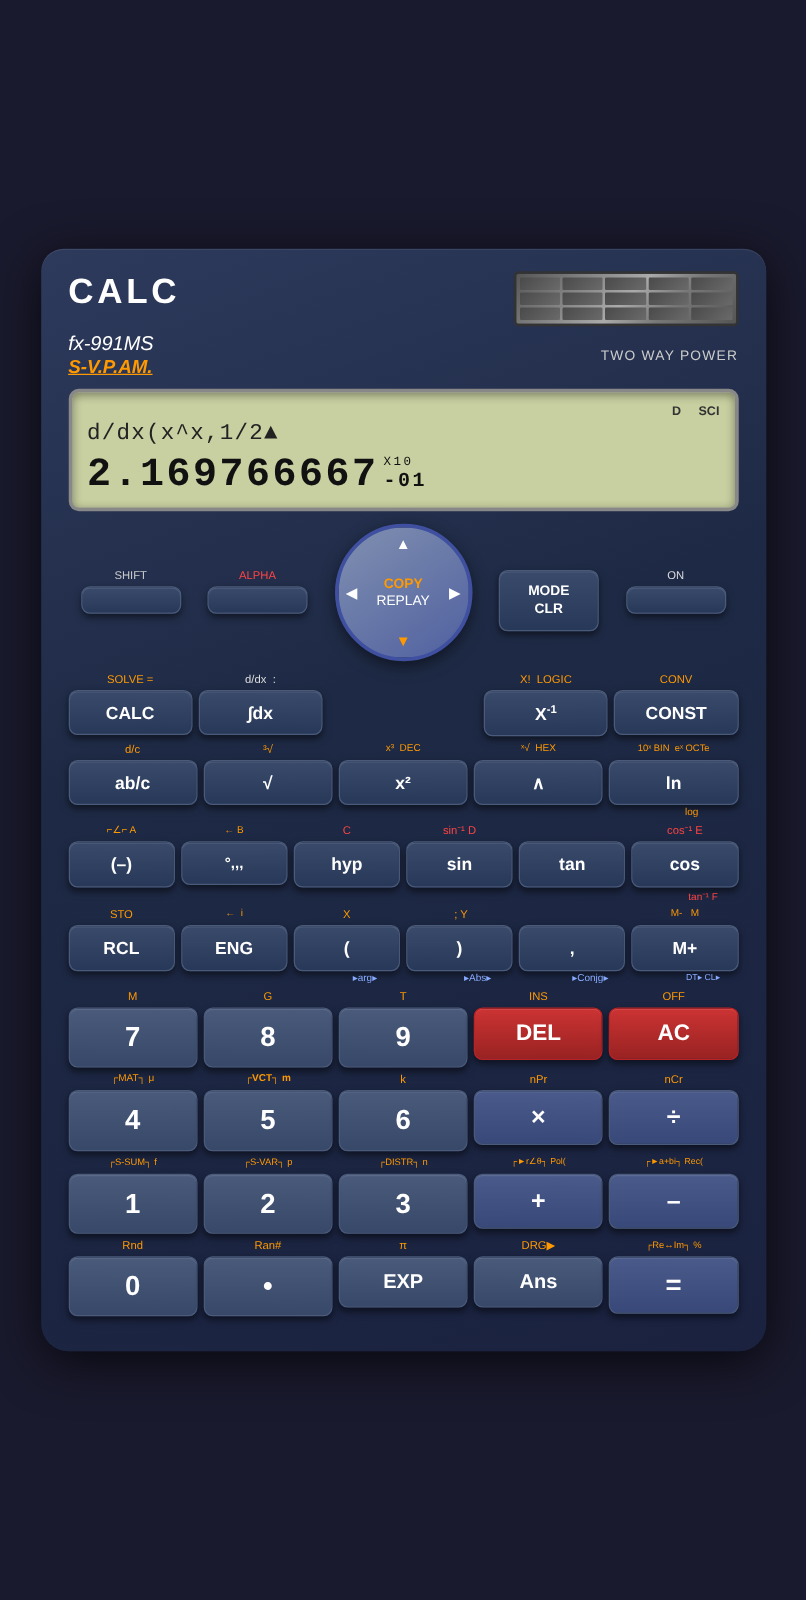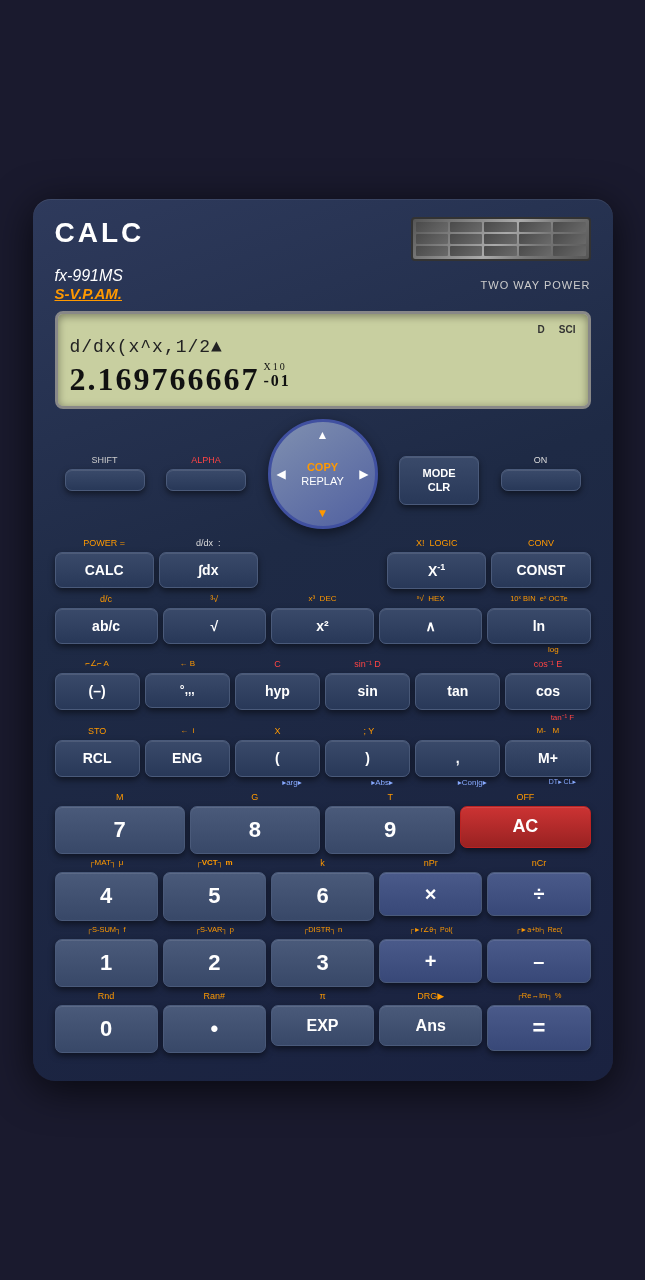--- a/index.html
+++ b/index.html
@@ -93,28 +93,28 @@
     }
     .display-formula {
       font-family: 'Courier New', monospace;
       font-size: 18px;
       color: #222;
       letter-spacing: 1px;
       text-align: left;
       margin-bottom: 4px;
     }
     .display-result {
-      font-family: Liberation Serif, serif;
+      font-family: Liberation Mono, monospace;
       font-size: 32px;
       font-weight: bold;
       color: #111;
       text-align: left;
       letter-spacing: 2px;
       display: flex;
-      align-items: flex-start;
+      align-items: center;
       gap: 4px;
     }
     .display-exponent {
       font-size: 14px;
       font-weight: normal;
       display: flex;
       flex-direction: column;
       align-items: flex-start;
     }
     
@@ -312,21 +312,21 @@
     <div class="btn-cell" style="flex:0 0 auto;">
       <div class="btn-label-top white">ON</div>
       <button class="calc-btn nav-btn nav-btn-on" style="padding:10px 18px; width:80px;"></button>
     </div>
   </div>
 
   <div class="button-section">
 
     <div class="btn-row">
       <div class="btn-cell">
-        <div class="btn-label-top">POWER =</div>
+        <div class="btn-label-top">SOLVE =</div>
         <button class="calc-btn">CALC</button>
       </div>
       <div class="btn-cell">
         <div class="btn-label-top white">d/dx &nbsp;:</div>
         <button class="calc-btn">∫dx</button>
       </div>
       <div class="btn-cell" style="flex:1.2">
         <div class="btn-label-top">&nbsp;</div>
         <div style="height:38px;"></div>
       </div>
@@ -430,20 +430,24 @@
       </div>
       <div class="btn-cell">
         <div class="btn-label-top">G</div>
         <button class="calc-btn num">8</button>
       </div>
       <div class="btn-cell">
         <div class="btn-label-top">T</div>
         <button class="calc-btn num">9</button>
       </div>
       <div class="btn-cell">
+        <div class="btn-label-top">INS</div>
+        <button class="calc-btn del">DEL</button>
+      </div>
+      <div class="btn-cell">
         <div class="btn-label-top">OFF</div>
         <button class="calc-btn ac">AC</button>
       </div>
     </div>
 
     <div class="btn-row">
       <div class="btn-cell">
         <div class="btn-label-top" style="font-size:8px;">┌MAT┐ μ</div>
         <button class="calc-btn num">4</button>
       </div>

